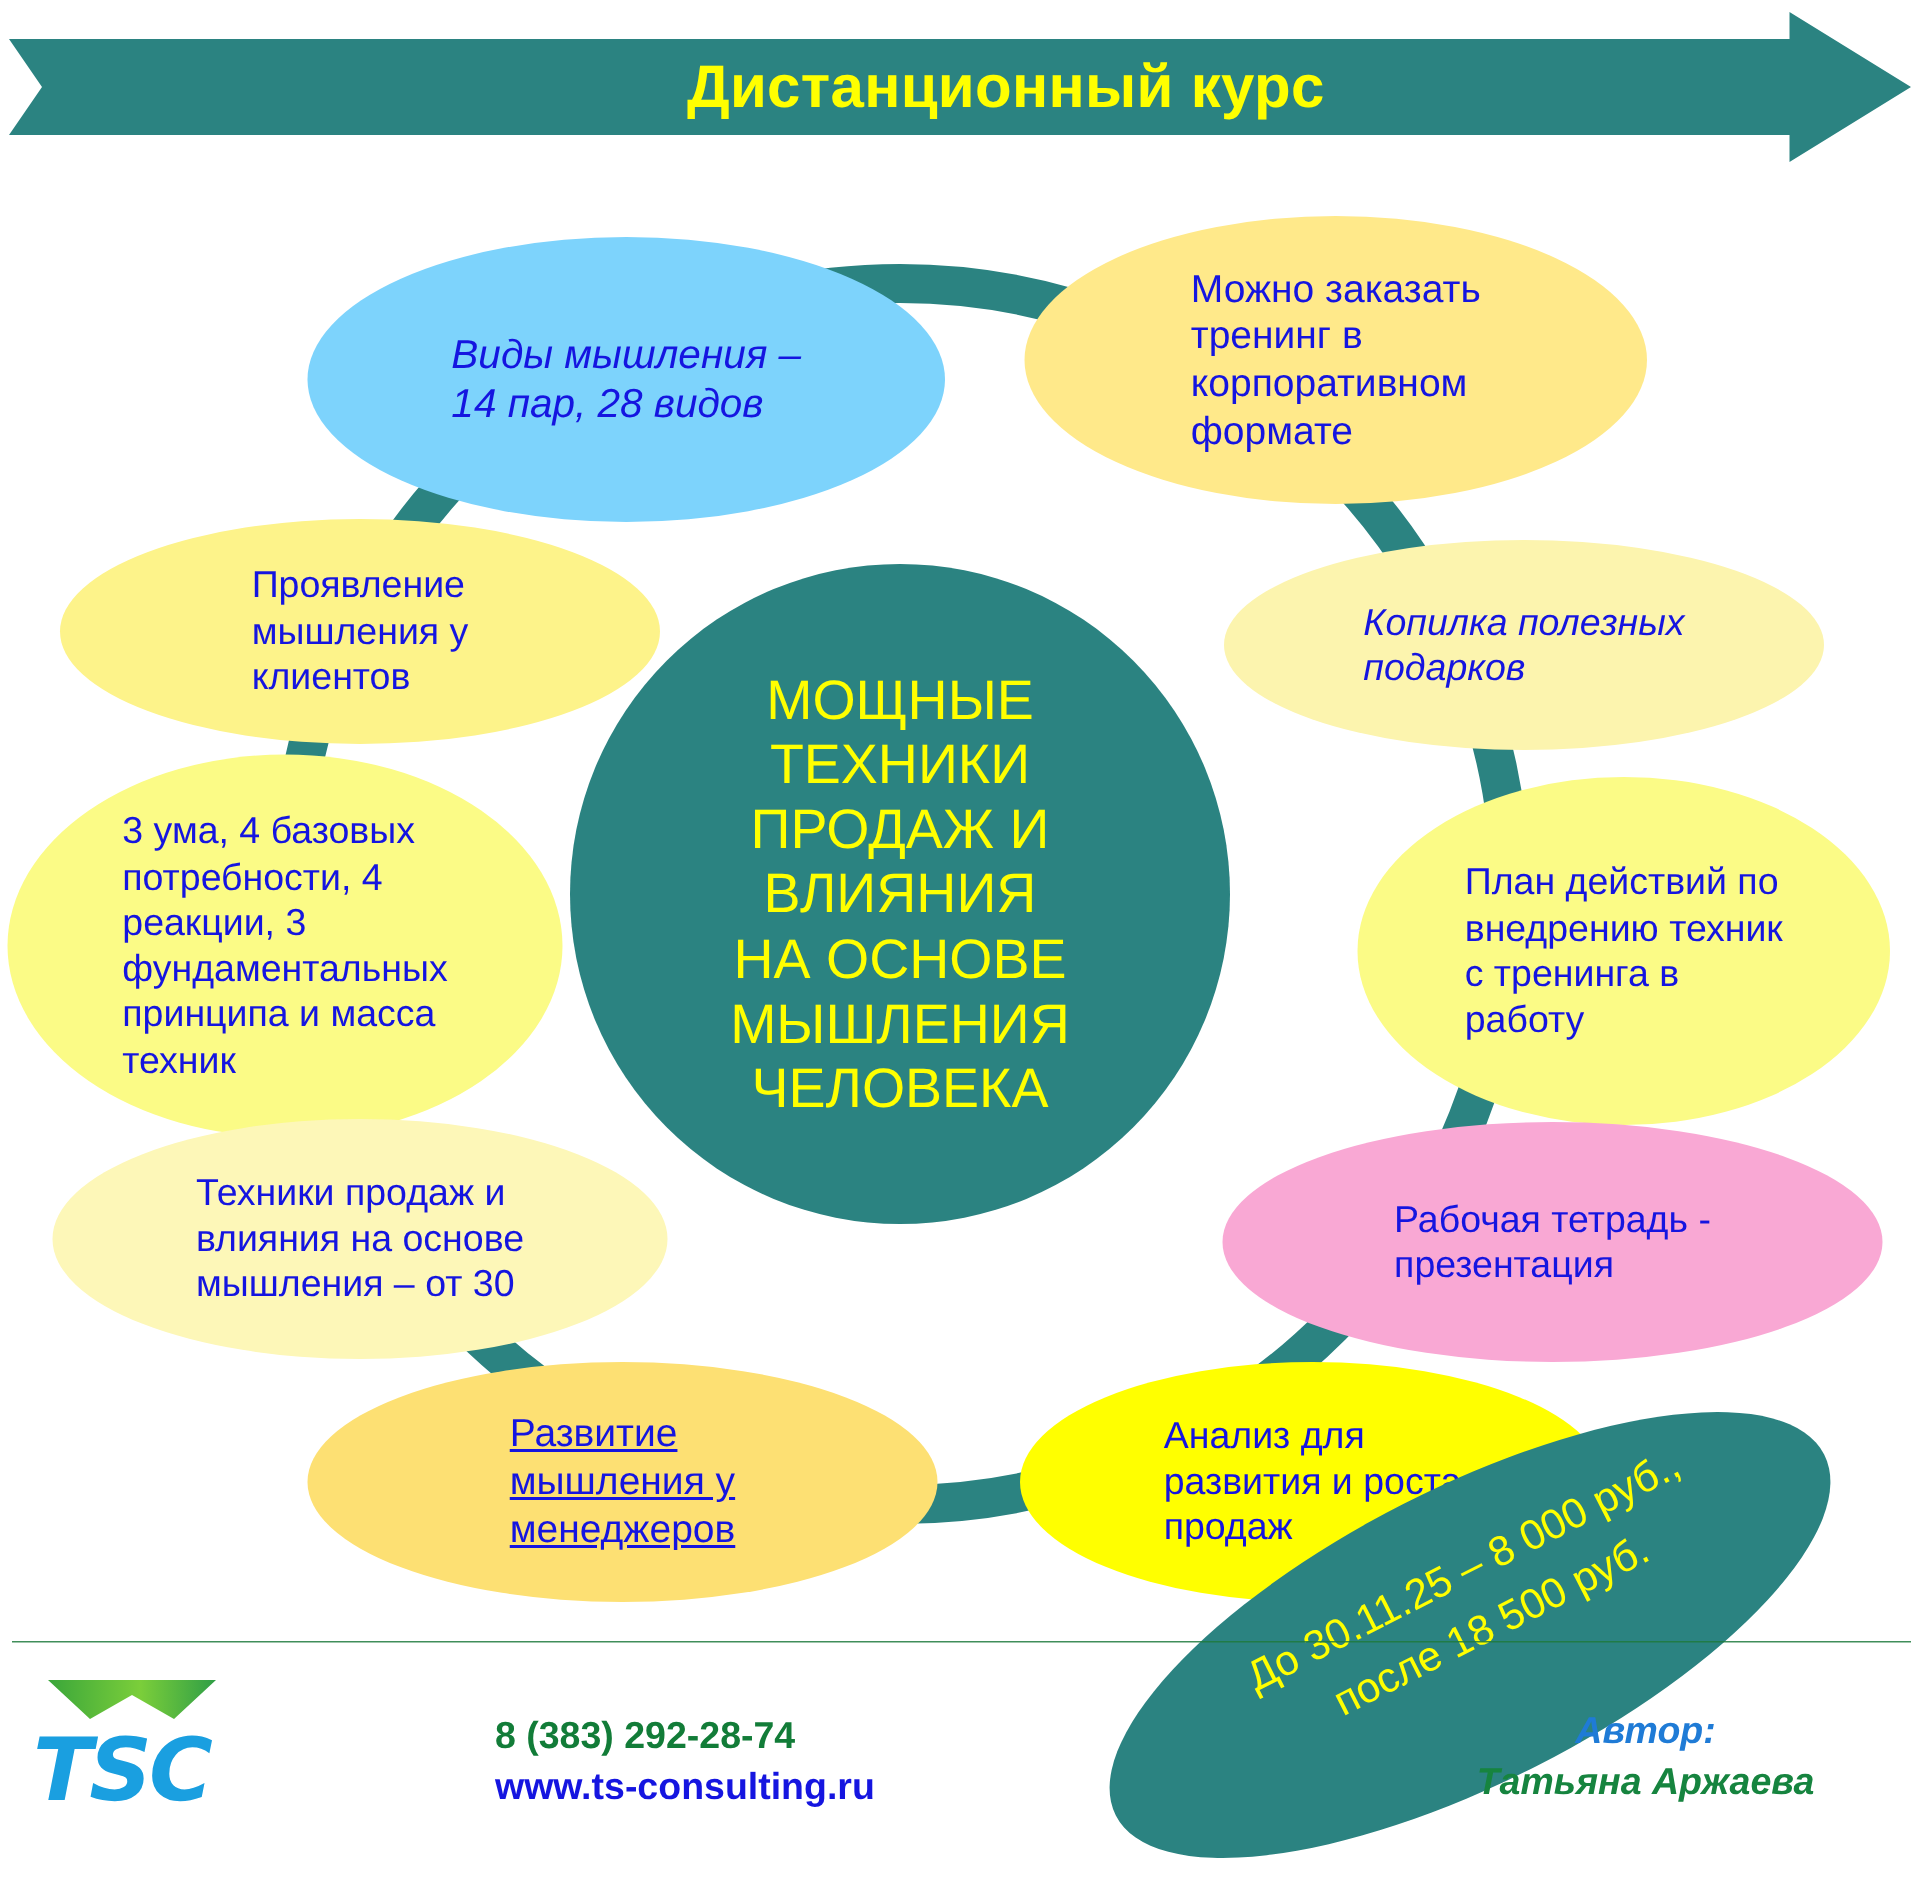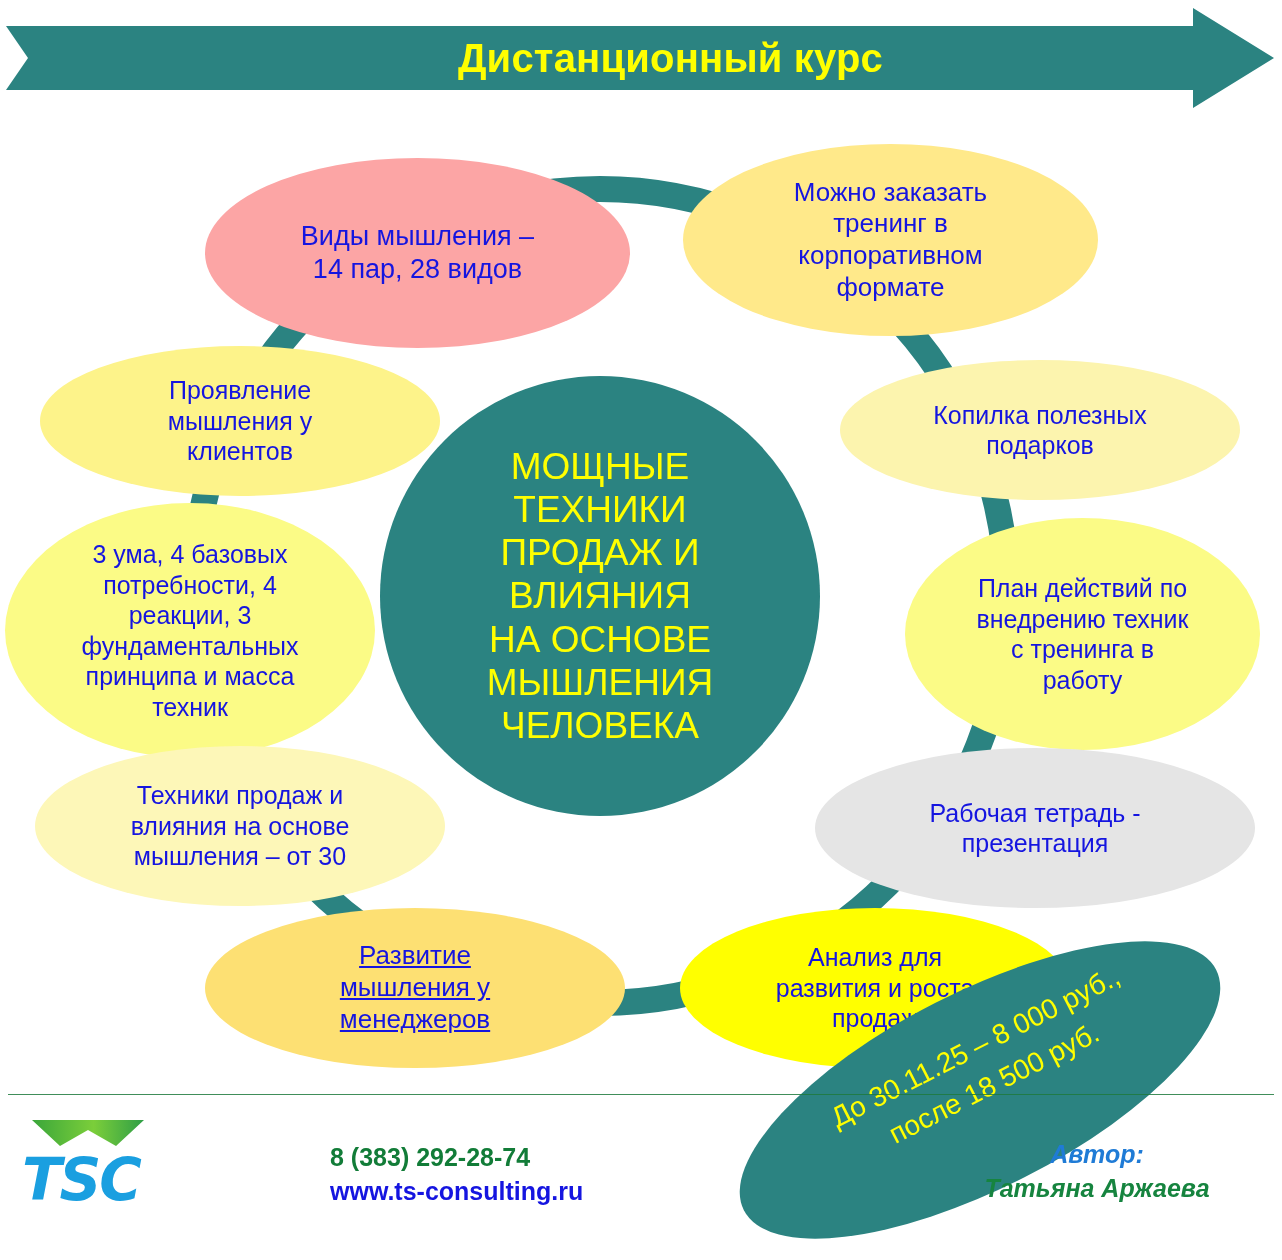--- a/index.html
+++ b/index.html
@@ -63,42 +63,42 @@
     font-weight: 400;
     white-space: pre-line;
   }
 
   .bubble {
     position: absolute;
     border-radius: 50%;
     display: flex;
     align-items: center;
     justify-content: center;
-    text-align: center;
+    text-align: left;
     box-sizing: border-box;
   }
   .bubble span {
     color: #1515e0;
     line-height: 1.22;
     white-space: pre-line;
     display: block;
     padding: 0 6px;
   }
 
   
   #b-types     { left: 205px; top: 50px;  width: 425px; height: 190px; background:#ffff00; }
   #b-types span{ font-size: 27px; }
 
   #b-corp      { left: 683px; top: 36px;  width: 415px; height: 192px; background:#ffe98a; }
   #b-corp span { font-size: 26px; }
 
   #b-clients   { left: 40px;  top: 238px; width: 400px; height: 150px; background:#fdf38a; }
   #b-clients span { font-size: 25px; }
 
-  #b-gifts     { left: 840px; top: 252px; width: 400px; height: 140px; background:#fcf4ae; }
+  #b-gifts     { left: 816px; top: 252px; width: 400px; height: 140px; background:#fcf4ae;font-style:italic; }
   #b-gifts span{ font-size: 25px; }
 
   #b-basics    { left: 5px;   top: 395px; width: 370px; height: 255px; background:#fbfb86; }
   #b-basics span { font-size: 25px; }
 
   #b-plan      { left: 905px; top: 410px; width: 355px; height: 232px; background:#fbfb86; }
   #b-plan span { font-size: 25px; }
 
   #b-techniques { left: 35px; top: 638px; width: 410px; height: 160px; background:#fdf7b8; }
   #b-techniques span { font-size: 25px; }
@@ -187,21 +187,21 @@
   </svg>
   <div class="banner-title">Дистанционный курс</div>
 </div>
 
 <div class="stage">
 
   <svg class="ring-svg" width="1282" height="980" viewBox="0 0 1282 980">
     <circle cx="600" cy="488" r="407" fill="none" stroke="#2b8381" stroke-width="26"></circle>
   </svg>
 
-  <div class="bubble" id="b-types" style="background: #fca5a5;">
+  <div class="bubble" id="b-types" style="background: #7dd3fc; font-style: italic;">
     <span>Виды мышления –
 14 пар, 28 видов</span>
   </div>
 
   <div class="bubble" id="b-corp" style="background: rgb(255, 233, 138);">
     <span>Можно заказать
 тренинг в
 корпоративном
 формате</span>
   </div>
@@ -232,21 +232,21 @@
 с тренинга в
 работу</span>
   </div>
 
   <div class="bubble" id="b-techniques" style="background: rgb(253, 247, 184);">
     <span>Техники продаж и
 влияния на основе
 мышления – от 30</span>
   </div>
 
-  <div class="bubble" id="b-workbook" style="background: #e5e5e5;">
+  <div class="bubble" id="b-workbook" style="background: #f9a8d4;">
     <span>Рабочая тетрадь  -
 презентация</span>
   </div>
 
   <div class="bubble" id="b-develop" style="background: rgb(253, 224, 115);">
     <span>Развитие
 мышления у
 менеджеров</span>
   </div>
 

